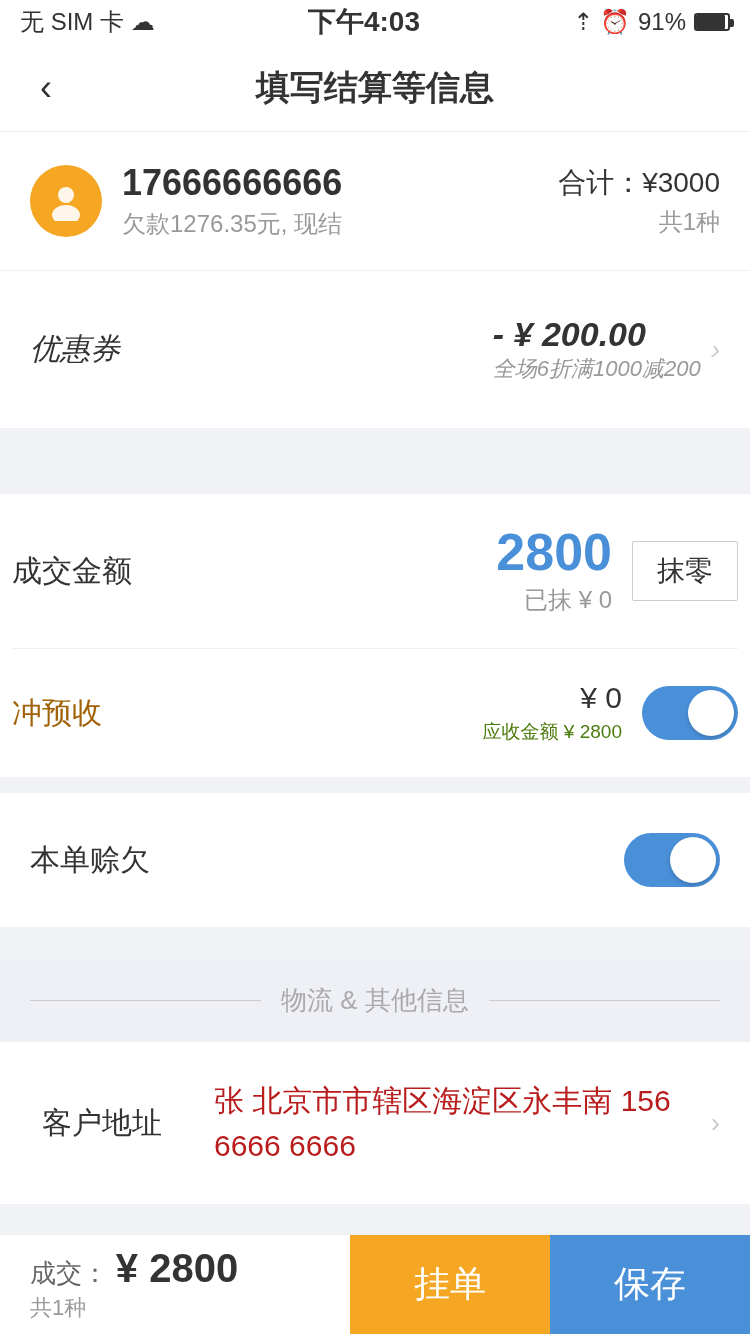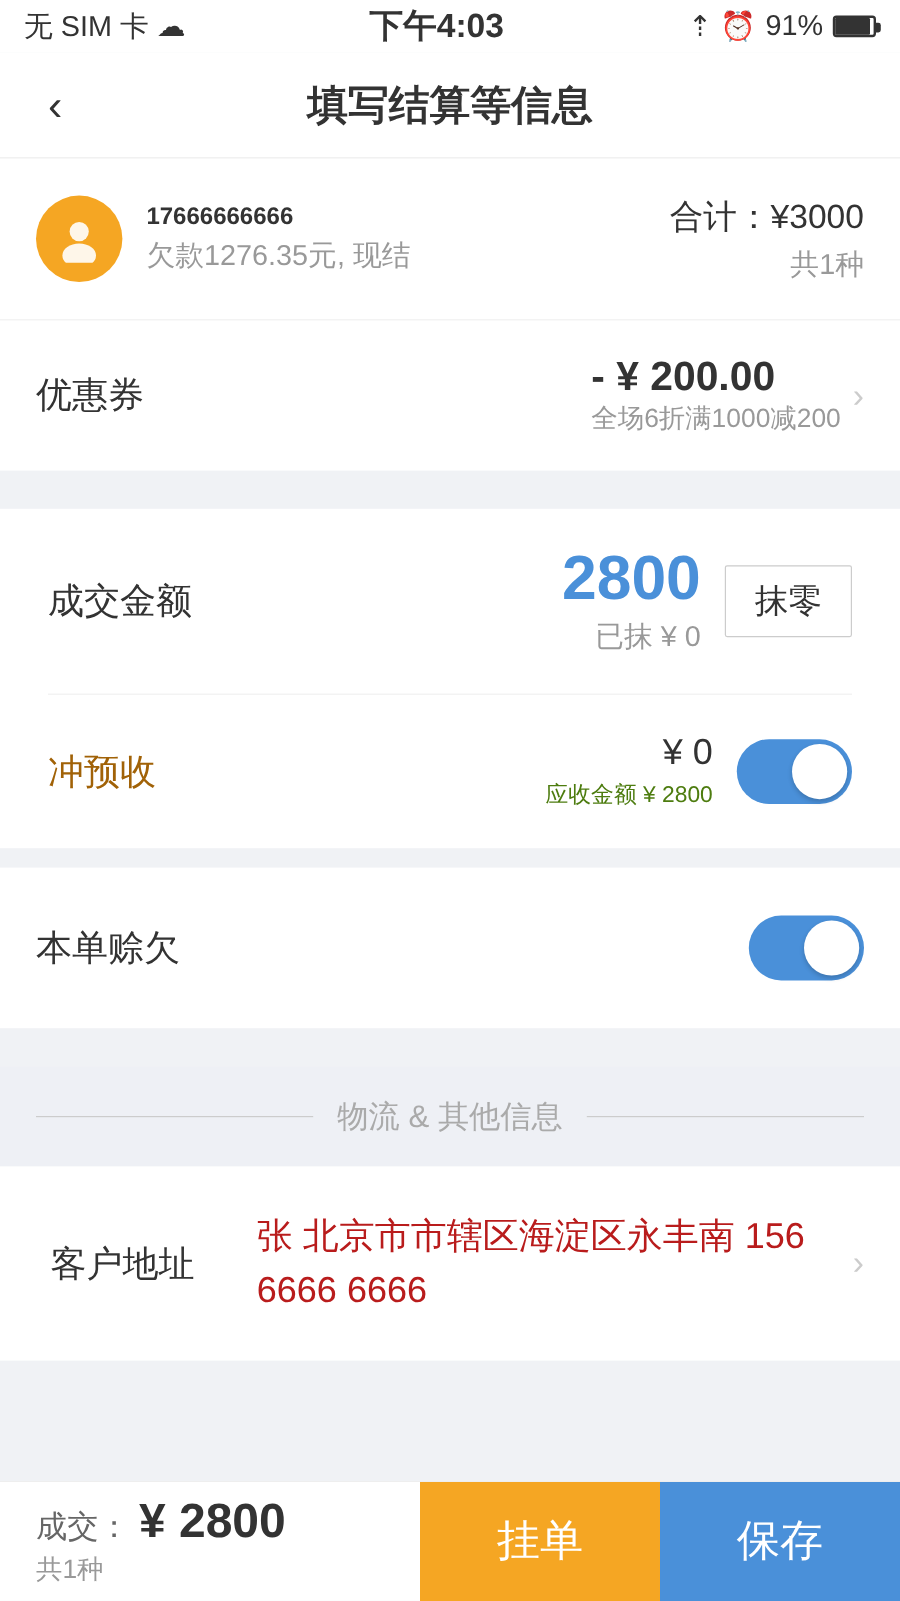--- a/index.html
+++ b/index.html
@@ -88,21 +88,21 @@
       border-radius: 50%;
       background: #f5a623;
       display: flex;
       align-items: center;
       justify-content: center;
       font-size: 36px;
       color: #fff;
     }
     .customer-info {}
     .customer-phone {
-      font-size: 20px;
+      font-size: 36px;
       font-weight: 600;
       color: #333;
     }
     .customer-sub {
       font-size: 24px;
       color: #999;
       margin-top: 4px;
     }
     .customer-right {
       text-align: right;
@@ -111,23 +111,24 @@
       font-size: 24px;
       color: #999;
       margin-top: 4px;
     }
 
     
     .coupon-row {
       display: flex;
       align-items: center;
       justify-content: space-between;
-      padding: 28px 30px;
+      padding: 44px 30px;
       background: #fff;
       border-top: 1px solid #f0f0f0;
+      font-style: italic;
     }
     .coupon-label {
       font-size: 30px;
       color: #333;
     }
     .coupon-right {
       display: flex;
       align-items: center;
       gap: 10px;
     }
@@ -147,22 +148,23 @@
 
     
     .section-divider {
       height: 16px;
       background: #f0f2f5;
     }
 
     
     .amount-section {
       background: #fff;
-      padding: 0 40px;
+      padding: 0 12px;
       margin-bottom: 0;
+      margin-top: 34px;
     }
     .amount-row {
       display: flex;
       align-items: center;
       justify-content: space-between;
       padding: 32px 0;
       border-bottom: 1px solid #f0f0f0;
     }
     .amount-label {
       font-size: 30px;

